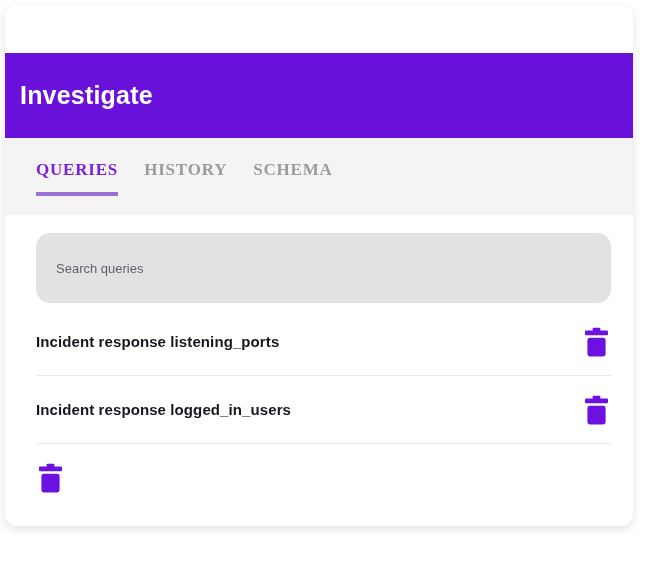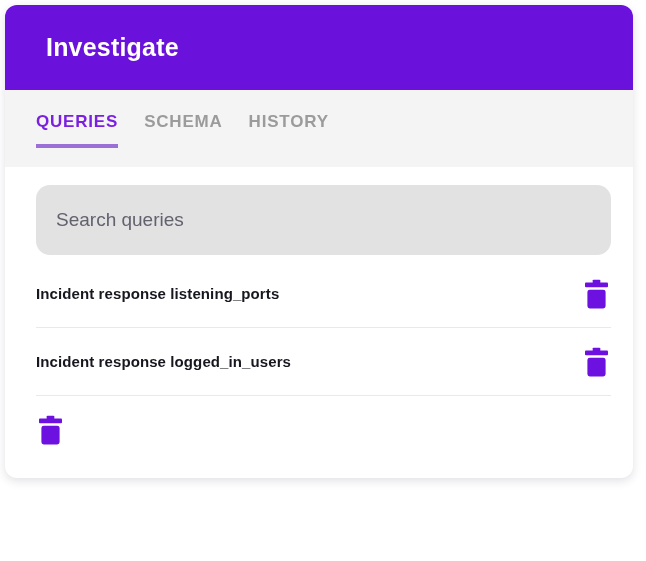--- a/index.html
+++ b/index.html
@@ -16,35 +16,37 @@
     border-radius: 12px;
     background: #ffffff;
     box-shadow: 0 3px 10px rgba(40, 40, 70, 0.14);
     overflow: hidden;
   }
   .header {
     height: 85px;
     background: #6b11dc;
     display: flex;
     align-items: center;
-    padding-left: 41px;
+    padding-left: 15px;
+    margin-top: 48px;
   }
   .header-title {
     color: #ffffff;
     font-size: 25px;
     font-weight: 600;
     letter-spacing: 0.2px;
   }
   .tabbar {
     height: 77px;
     background: #f4f4f4;
     display: flex;
     align-items: flex-start;
     padding: 22px 0 0 31px;
     gap: 26px;
+    font-family: Liberation Serif, serif;
   }
   .tab {
     font-size: 17px;
     font-weight: 600;
     letter-spacing: 0.8px;
     color: #9b9b9b;
     line-height: 20px;
     padding-bottom: 12px;
     border-bottom: 4px solid transparent;
     cursor: pointer;
@@ -60,21 +62,21 @@
     padding: 18px 22px 14px 31px;
   }
   .search-input {
     display: block;
     width: 100%;
     height: 70px;
     background: #e2e2e3;
     border: none;
     border-radius: 14px;
     padding: 0 20px;
-    font-size: 19px;
+    font-size: 13px;
     color: #3a3a46;
     font-family: inherit;
     outline: none;
     margin-bottom: 5px;
   }
   .search-input::placeholder {
     color: #62626e;
     opacity: 1;
   }
   .query-row {
@@ -106,22 +108,22 @@
 <body>
 
 <div class="card">
 
   <div class="header">
     <div class="header-title">Investigate</div>
   </div>
 
   <div class="tabbar">
     <button class="tab active">QUERIES</button>
+    <button class="tab">HISTORY</button>
     <button class="tab">SCHEMA</button>
-    <button class="tab">HISTORY</button>
   </div>
 
   <div class="content">
 
     <input class="search-input" type="text" placeholder="Search queries" style="">
 
     <div class="query-list">
 
       <div class="query-row">
         <span class="query-name">Incident response listening_ports</span>

